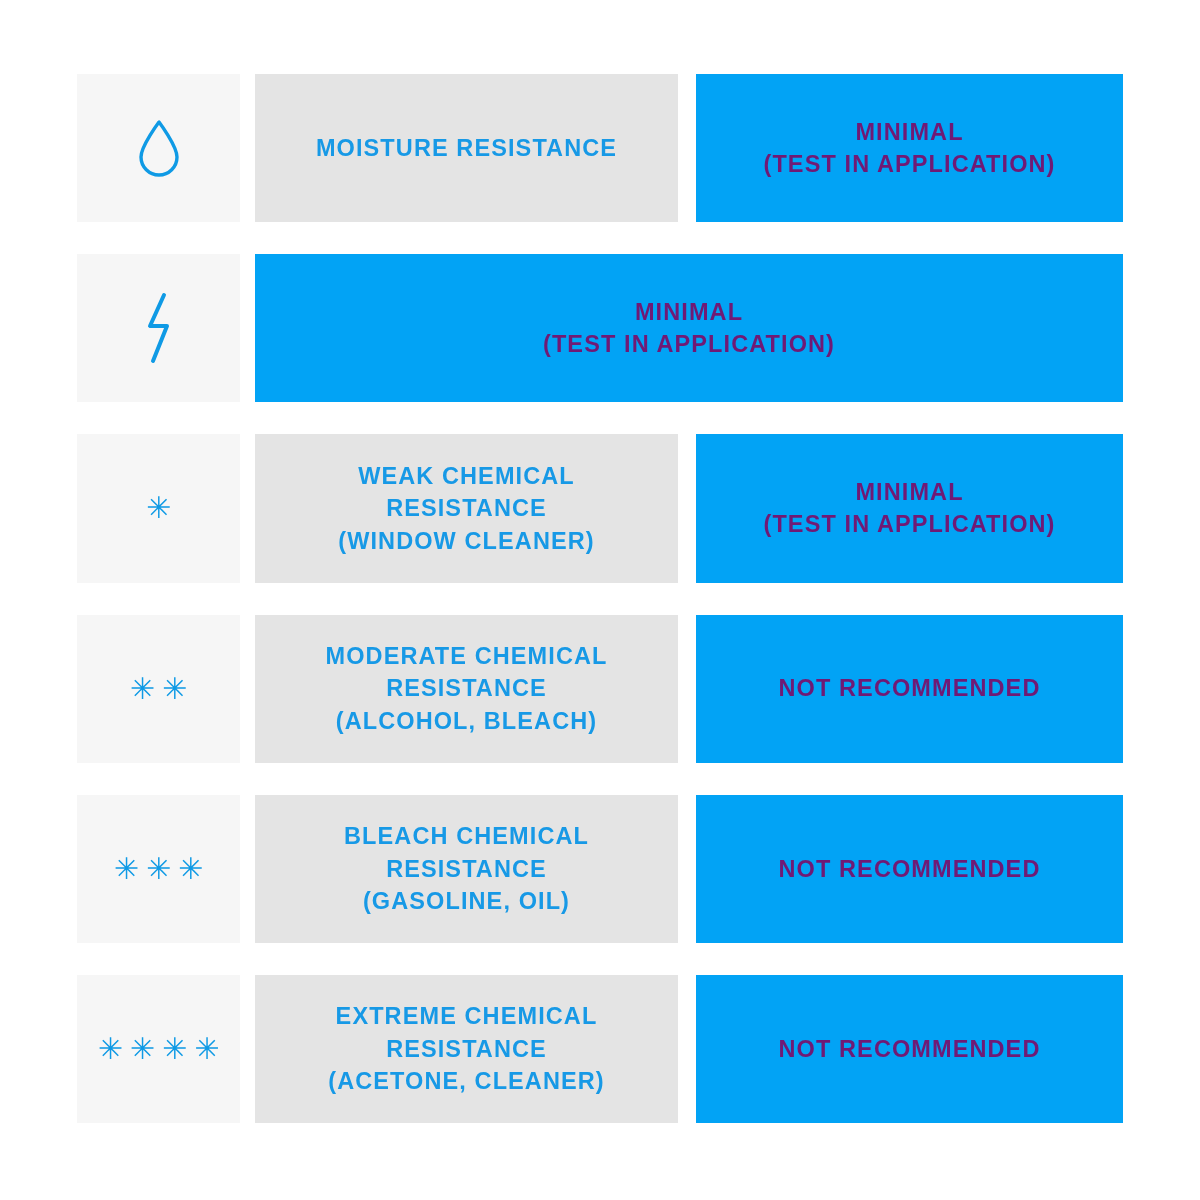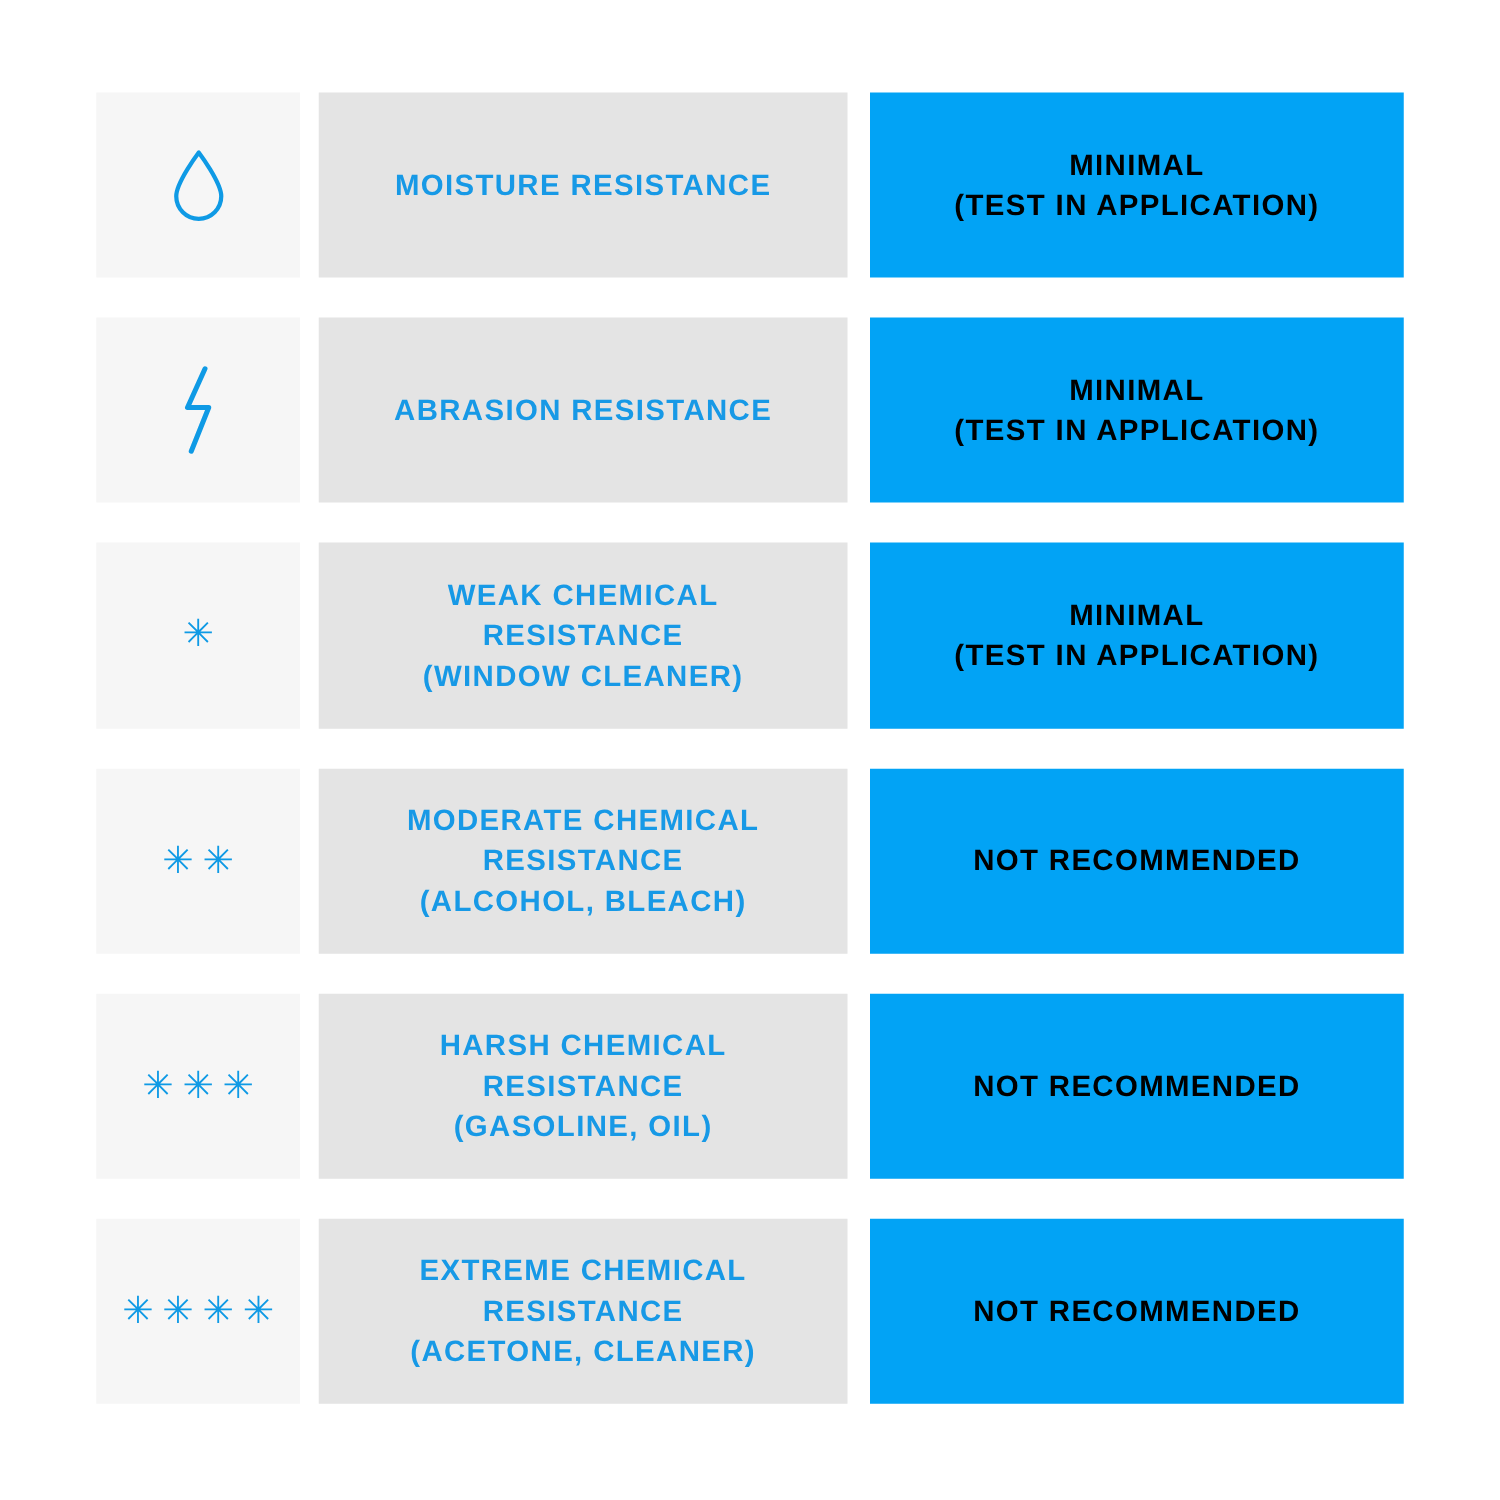--- a/index.html
+++ b/index.html
@@ -91,21 +91,21 @@
   .cell-verdict {
     flex: 1 1 auto;
     background: #02a3f5;
     display: flex;
     align-items: center;
     justify-content: center;
     text-align: center;
   }
 
   .verdict-text {
-    color: #000000;
+    color: #701a75;
     font-size: 23.5px;
     font-weight: bold;
     letter-spacing: 1.1px;
     line-height: 1.38;
     padding: 0 14px;
     white-space: pre-line;
   }
 </style>
 </head>
 <body>
@@ -130,23 +130,20 @@
   </div>
 
   <div class="row">
     <div class="cell-icon">
       <span class="icon-wrap bolt-icon">
         <svg width="40" height="74" viewBox="0 0 40 74" aria-hidden="true">
           <path d="M25 4 L11 35 L28 35 L14 70" fill="none" stroke="#0f9ae5" stroke-width="4" stroke-linejoin="round" stroke-linecap="round"></path>
         </svg>
       </span>
     </div>
-    <div class="cell-label">
-      <span class="label-text">ABRASION RESISTANCE</span>
-    </div>
     <div class="cell-verdict">
       <span class="verdict-text">MINIMAL
 (TEST IN APPLICATION)</span>
     </div>
   </div>
 
   <div class="row">
     <div class="cell-icon">
       <span class="asterisks">✳</span>
     </div>
@@ -173,21 +170,21 @@
     <div class="cell-verdict">
       <span class="verdict-text">NOT RECOMMENDED</span>
     </div>
   </div>
 
   <div class="row">
     <div class="cell-icon">
       <span class="asterisks">✳✳✳</span>
     </div>
     <div class="cell-label">
-      <span class="label-text">HARSH CHEMICAL
+      <span class="label-text">BLEACH CHEMICAL
 RESISTANCE
 (GASOLINE, OIL)</span>
     </div>
     <div class="cell-verdict">
       <span class="verdict-text">NOT RECOMMENDED</span>
     </div>
   </div>
 
   <div class="row">
     <div class="cell-icon">

